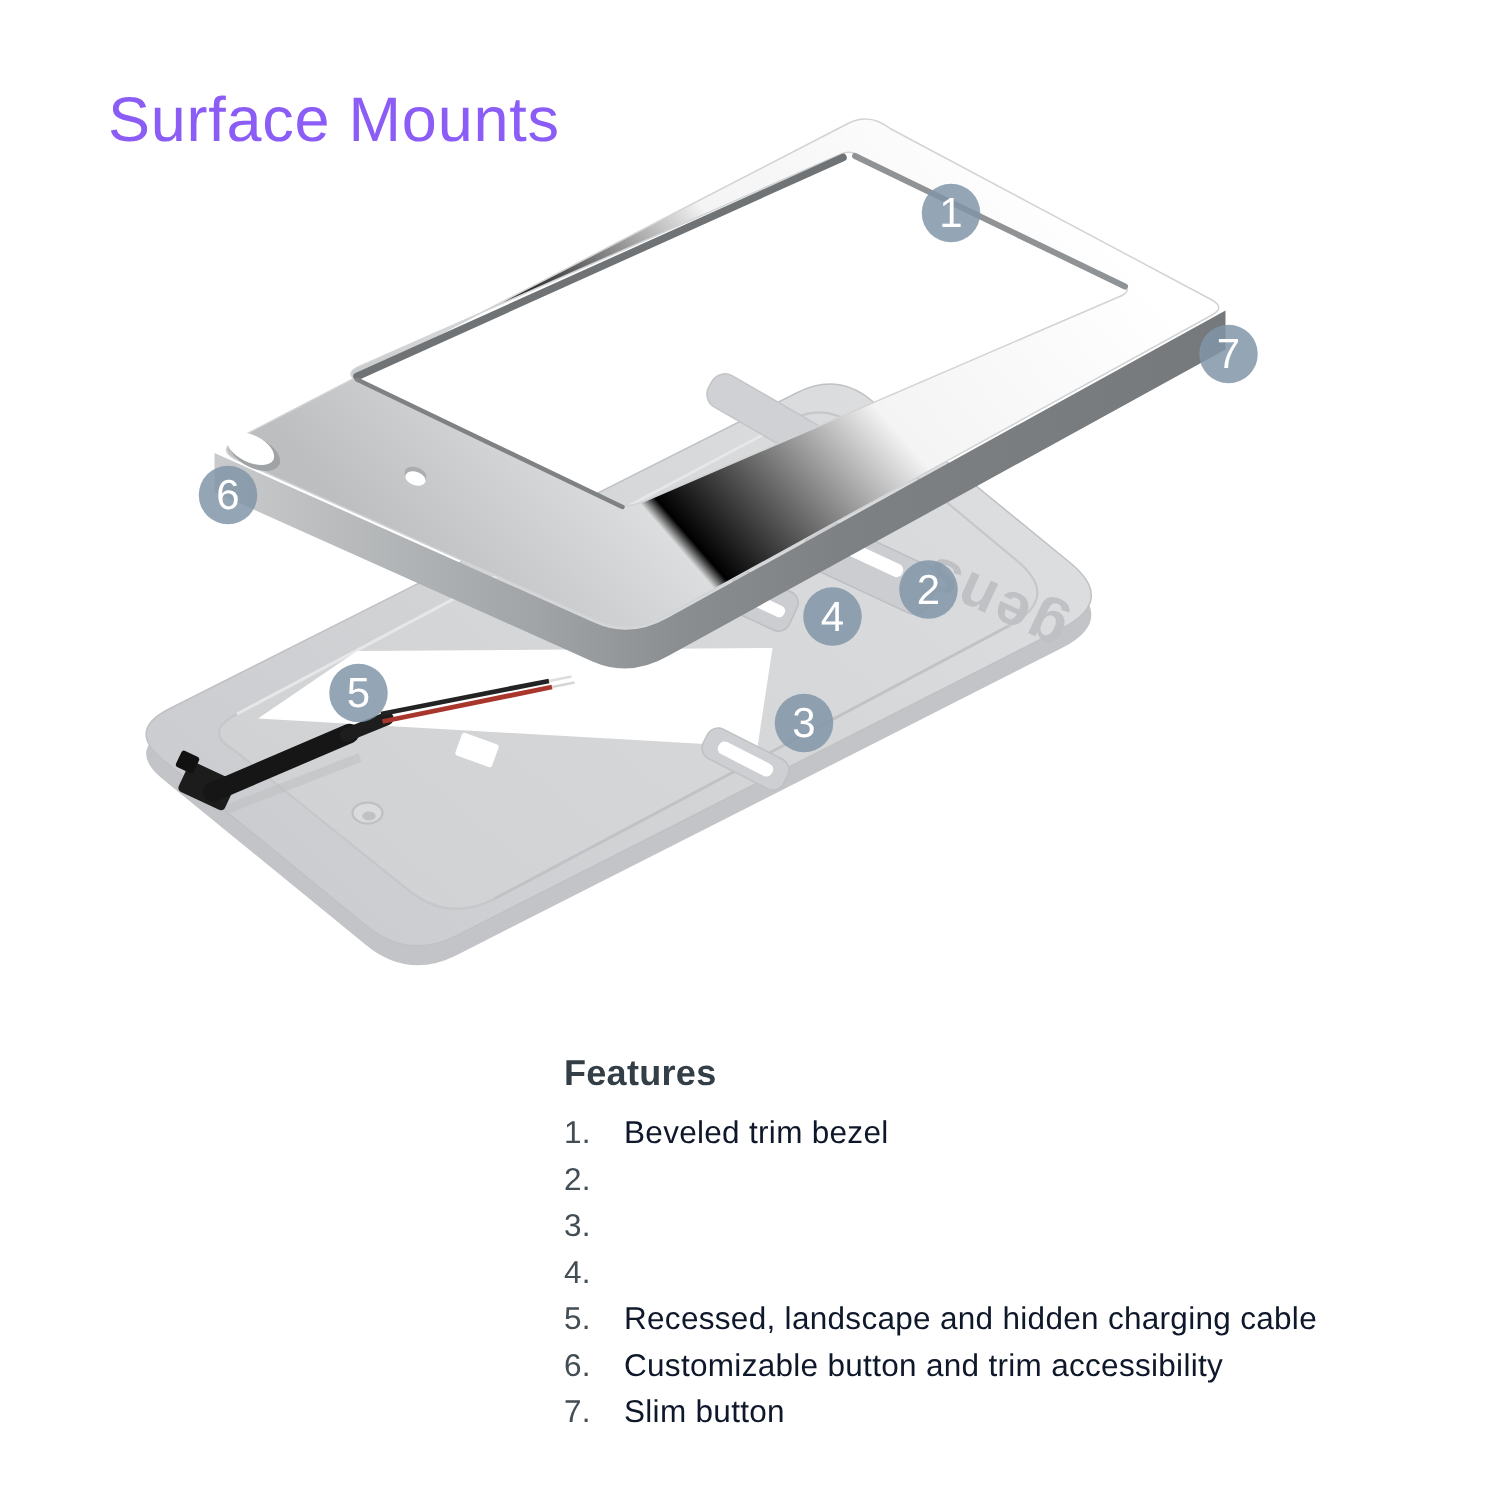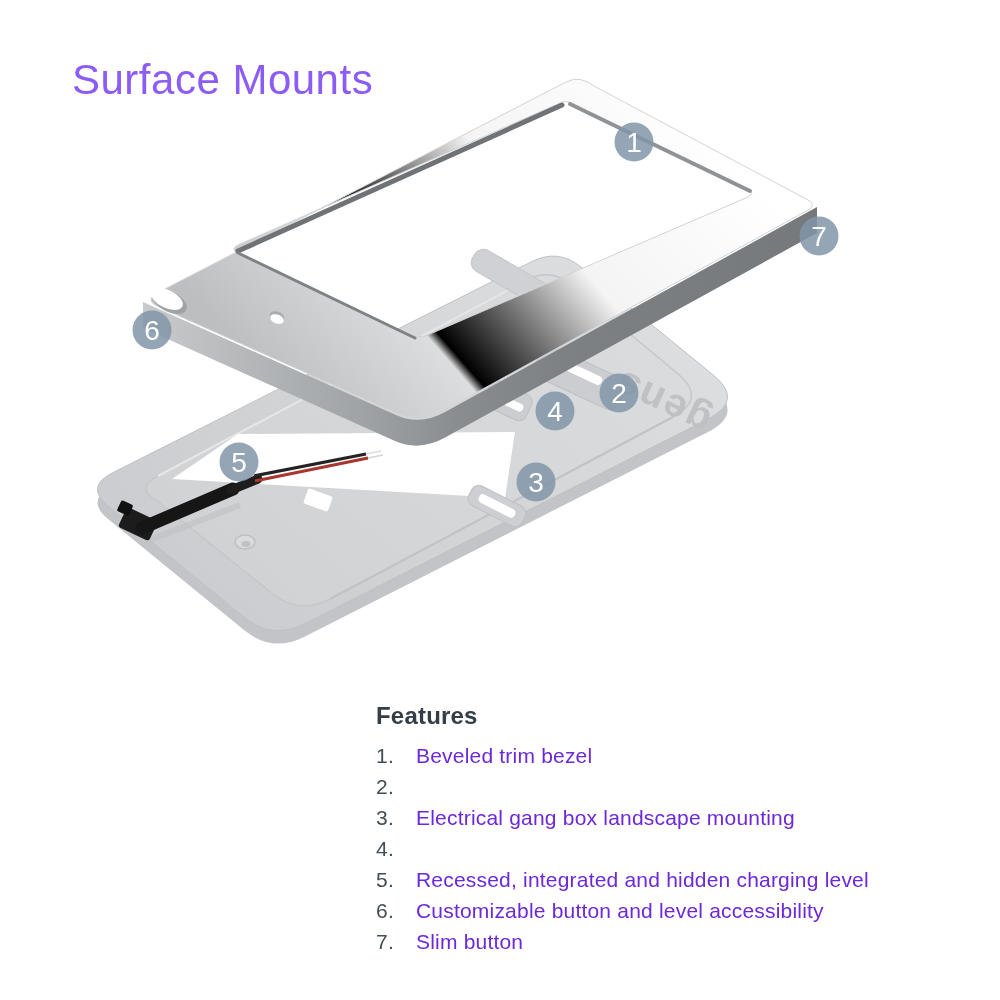--- a/index.html
+++ b/index.html
@@ -5,21 +5,21 @@
   html,body{margin:0;padding:0;background:#ffffff;}
   #stage{position:relative;width:1000px;height:1000px;background:#ffffff;overflow:hidden;
          font-family:"Liberation Sans",sans-serif;}
   #page-title{position:absolute;left:60px;top:44px;margin:12px;font-size:42px;font-weight:400;
               letter-spacing:.5px;color:#8b5cf6;}
   #illustration{position:absolute;left:0;top:0;}
   #features{position:absolute;left:376px;top:702px;width:620px;color:#3f4a51;}
   #features h2{margin:0 0 10px 0;font-size:24px;font-weight:700;color:#333e46;letter-spacing:.2px;}
   .feat-row{display:flex;align-items:baseline;font-size:21px;line-height:31px;letter-spacing:.2px;}
   .feat-num{flex:0 0 40px;color:#424d54;}
-  .feat-label{color:#6d28d9;text-align:right;}
+  .feat-label{color:#0f172a;text-align:right;}
   text{font-family:"Liberation Sans",sans-serif;}
 </style>
 </head>
 <body>
 
 <div id="stage">
 
   <h1 id="page-title">Surface Mounts</h1>
 
   <svg id="illustration" width="1000" height="1000" viewBox="0 0 1000 1000">
@@ -149,32 +149,31 @@
     <h2>Features</h2>
     <div class="feat-row">
       <span class="feat-num">1.</span>
       <span class="feat-label">Beveled trim bezel</span>
     </div>
     <div class="feat-row">
       <span class="feat-num">2.</span>
     </div>
     <div class="feat-row">
       <span class="feat-num">3.</span>
-      <span class="feat-label">Electrical gang box landscape mounting</span>
     </div>
     <div class="feat-row">
       <span class="feat-num">4.</span>
     </div>
     <div class="feat-row">
       <span class="feat-num">5.</span>
-      <span class="feat-label">Recessed, integrated and hidden charging level</span>
+      <span class="feat-label">Recessed, landscape and hidden charging cable</span>
     </div>
     <div class="feat-row">
       <span class="feat-num">6.</span>
-      <span class="feat-label">Customizable button and level accessibility</span>
+      <span class="feat-label">Customizable button and trim accessibility</span>
     </div>
     <div class="feat-row">
       <span class="feat-num">7.</span>
       <span class="feat-label">Slim button</span>
     </div>
   </div>
 
 </div>
 
 </body></html>

